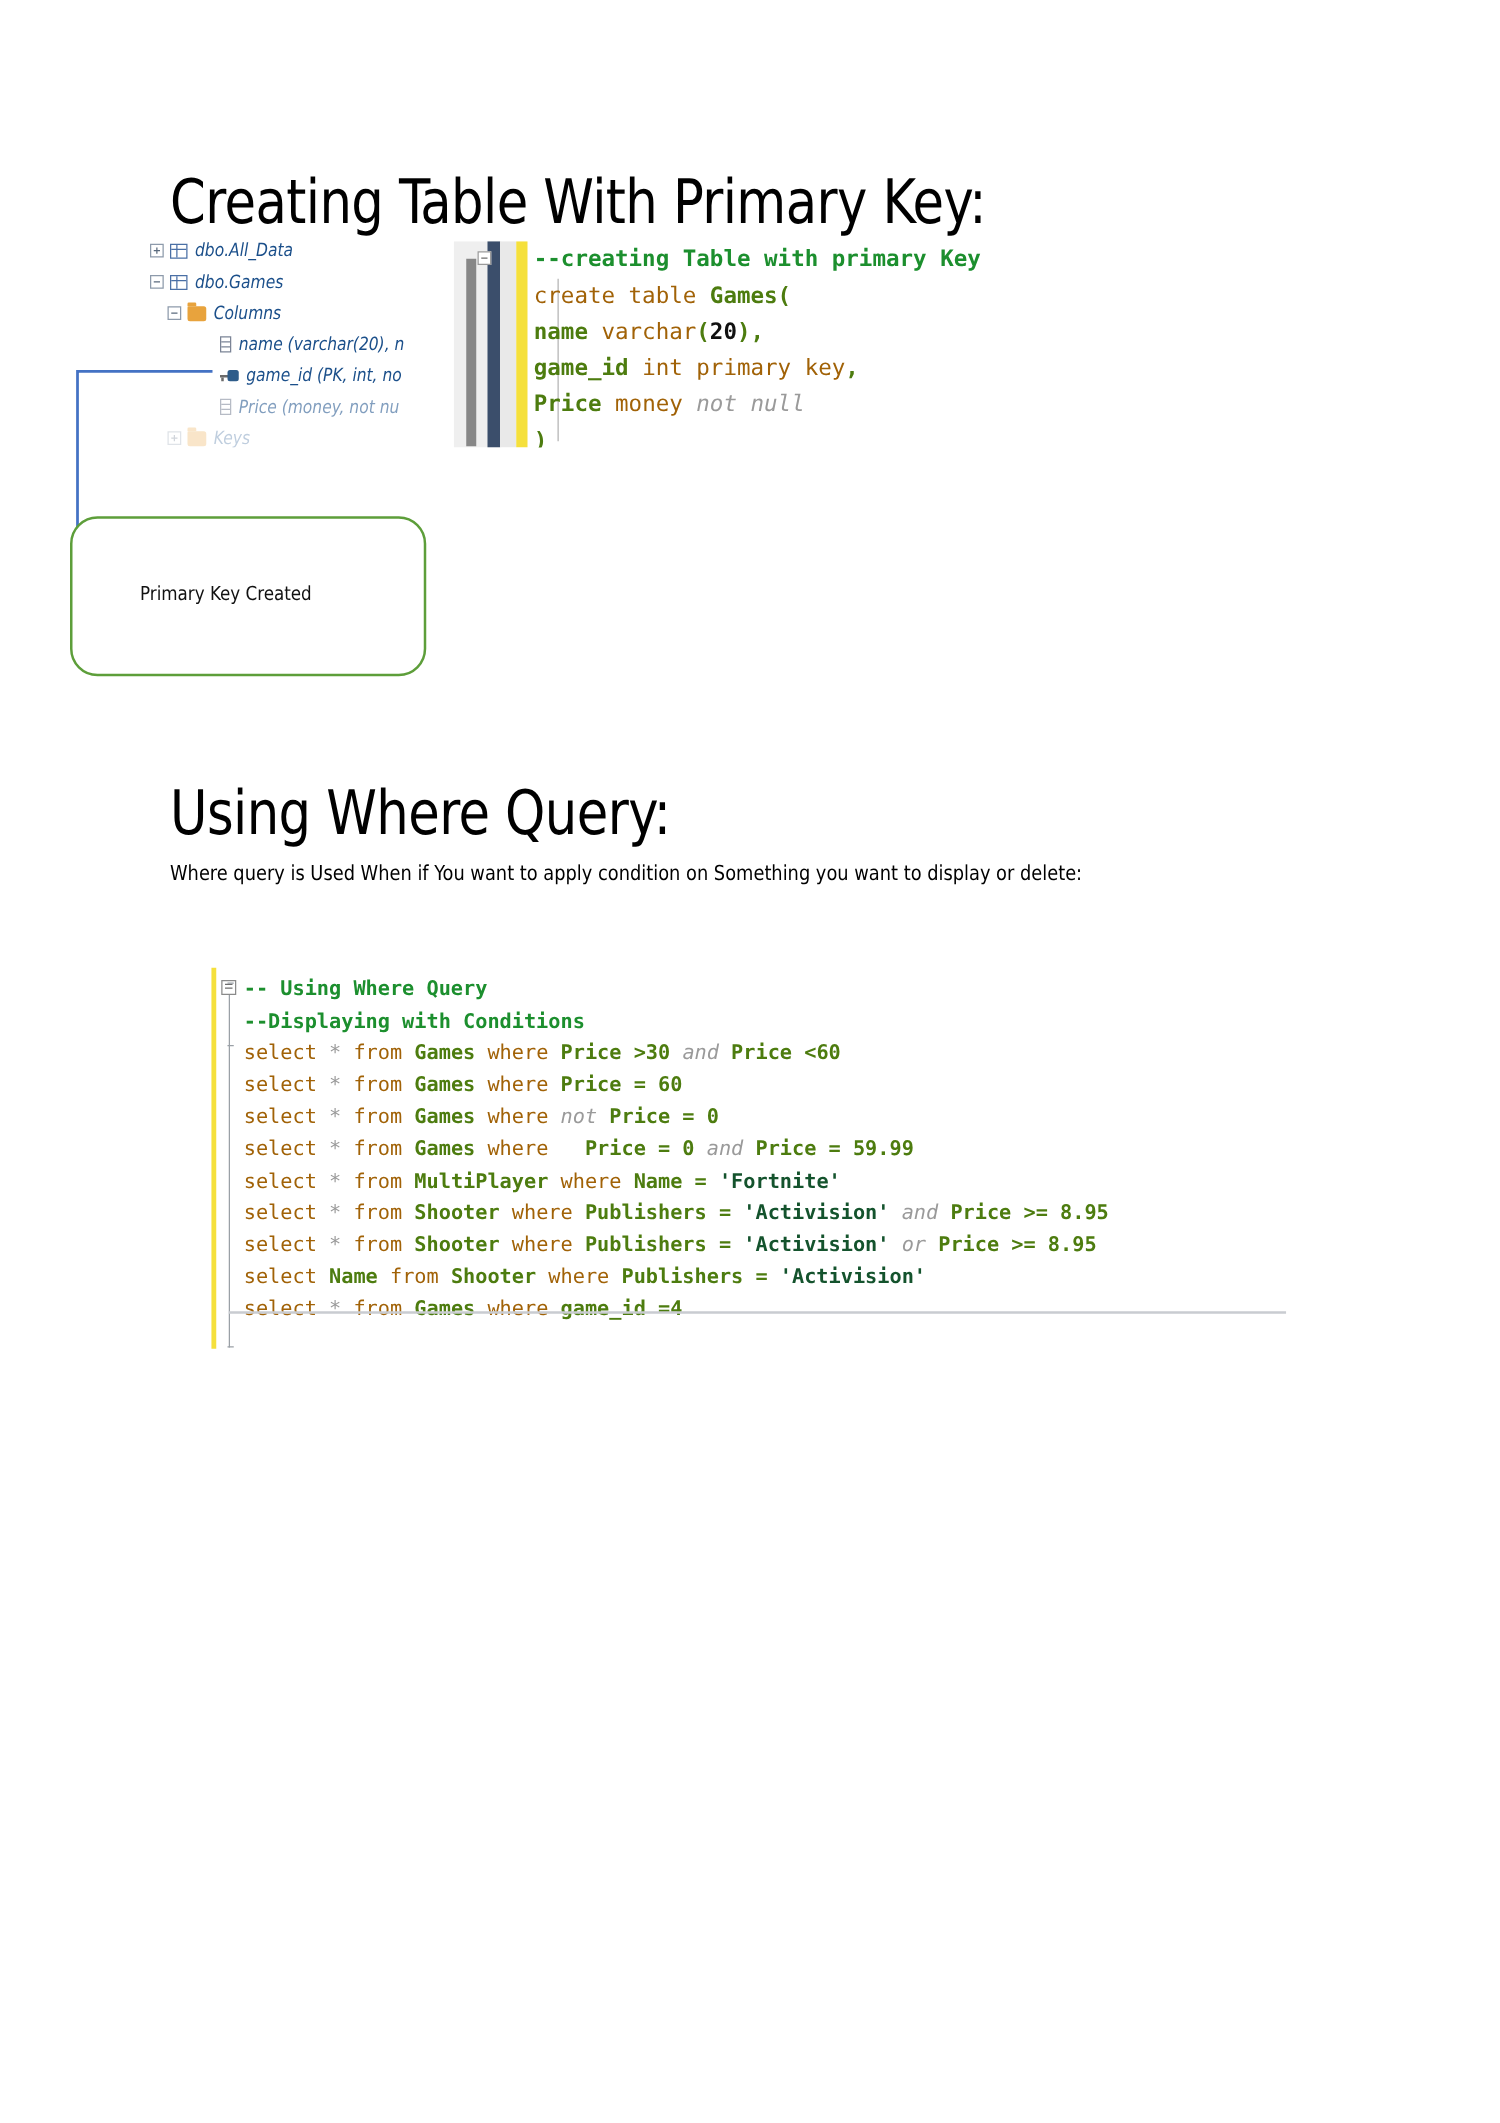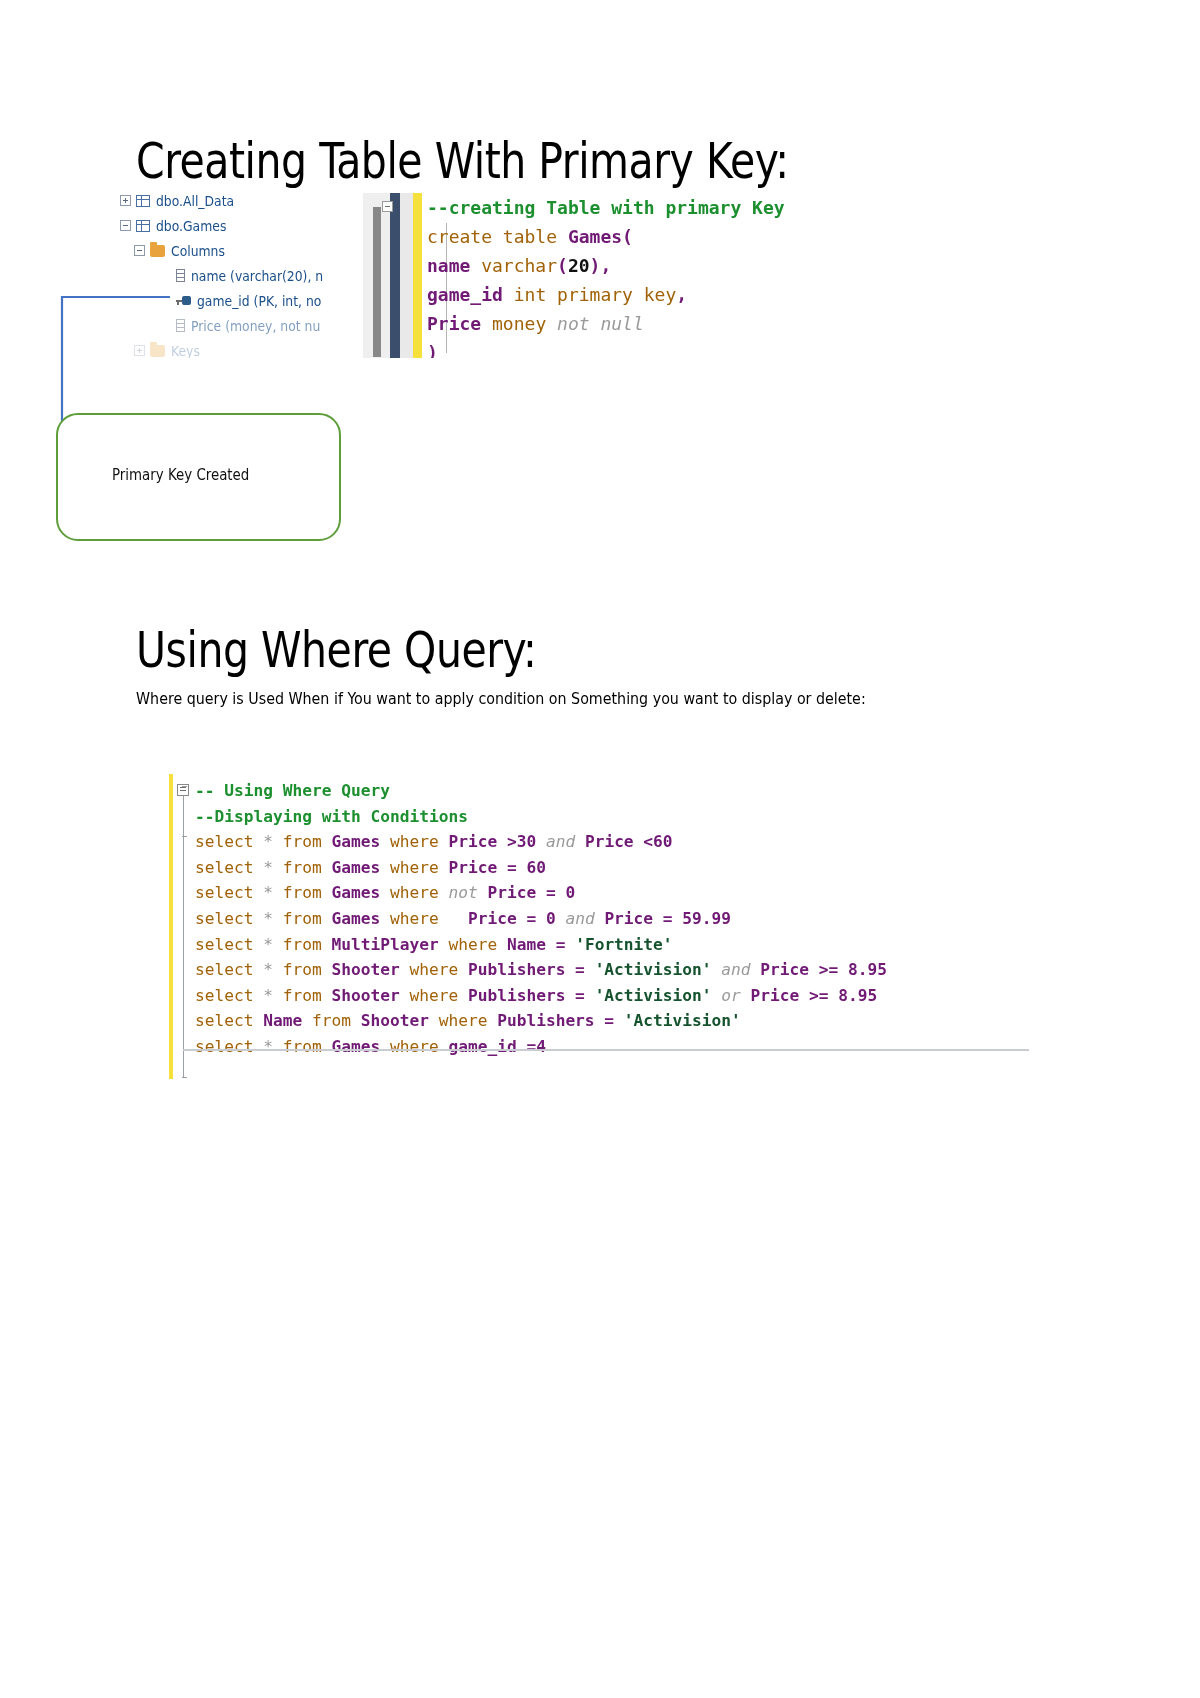--- a/index.html
+++ b/index.html
@@ -36,20 +36,21 @@
   
   #object-explorer{
     position:absolute;left:120px;top:188px;width:260px;height:170px;
     overflow:hidden;
     font-family:"DejaVu Sans Condensed","Liberation Sans",sans-serif;
     font-size:14.5px;color:#1b4f8a;
   }
   .tree-row{
     position:relative;height:25px;display:flex;align-items:center;
     white-space:nowrap;
+    font-style:italic;
   }
   .tree-row .lbl{transform:scaleX(0.95);transform-origin:left center;}
   .expander{
     width:11px;height:11px;border:1px solid #8d9aab;background:#fff;
     display:inline-block;position:relative;margin-right:5px;flex:0 0 auto;
     box-sizing:border-box;
   }
   .expander::before{
     content:"";position:absolute;left:2px;top:4px;width:5px;height:1px;background:#5a6a7d;
   }
@@ -110,21 +111,21 @@
   }
   .collapse-box{
     position:absolute;left:19px;top:8px;width:11px;height:11px;
     border:1px solid #9a9a9a;background:#fff;box-sizing:border-box;
   }
   .collapse-box::before{content:"";position:absolute;left:2px;top:4px;width:5px;height:1px;background:#6e6e6e;}
 
   
   .c-comment{color:#1c8f2e;}
   .c-kw{color:#a16207;}
-  .c-plain{color:#701a75;text-align:center;}
+  .c-plain{color:#4d7c0f;text-align:center;}
   .c-gray{color:#9a9a9a;font-style:italic;}
   .c-str{color:#14532d;}
   .c-num{color:#111111;}
 
   
   #callout-box{
     position:absolute;left:56px;top:413px;width:285px;height:128px;
     border:2.2px solid #5d9e3a;border-radius:22px;background:#fff;
     box-sizing:border-box;
   }

